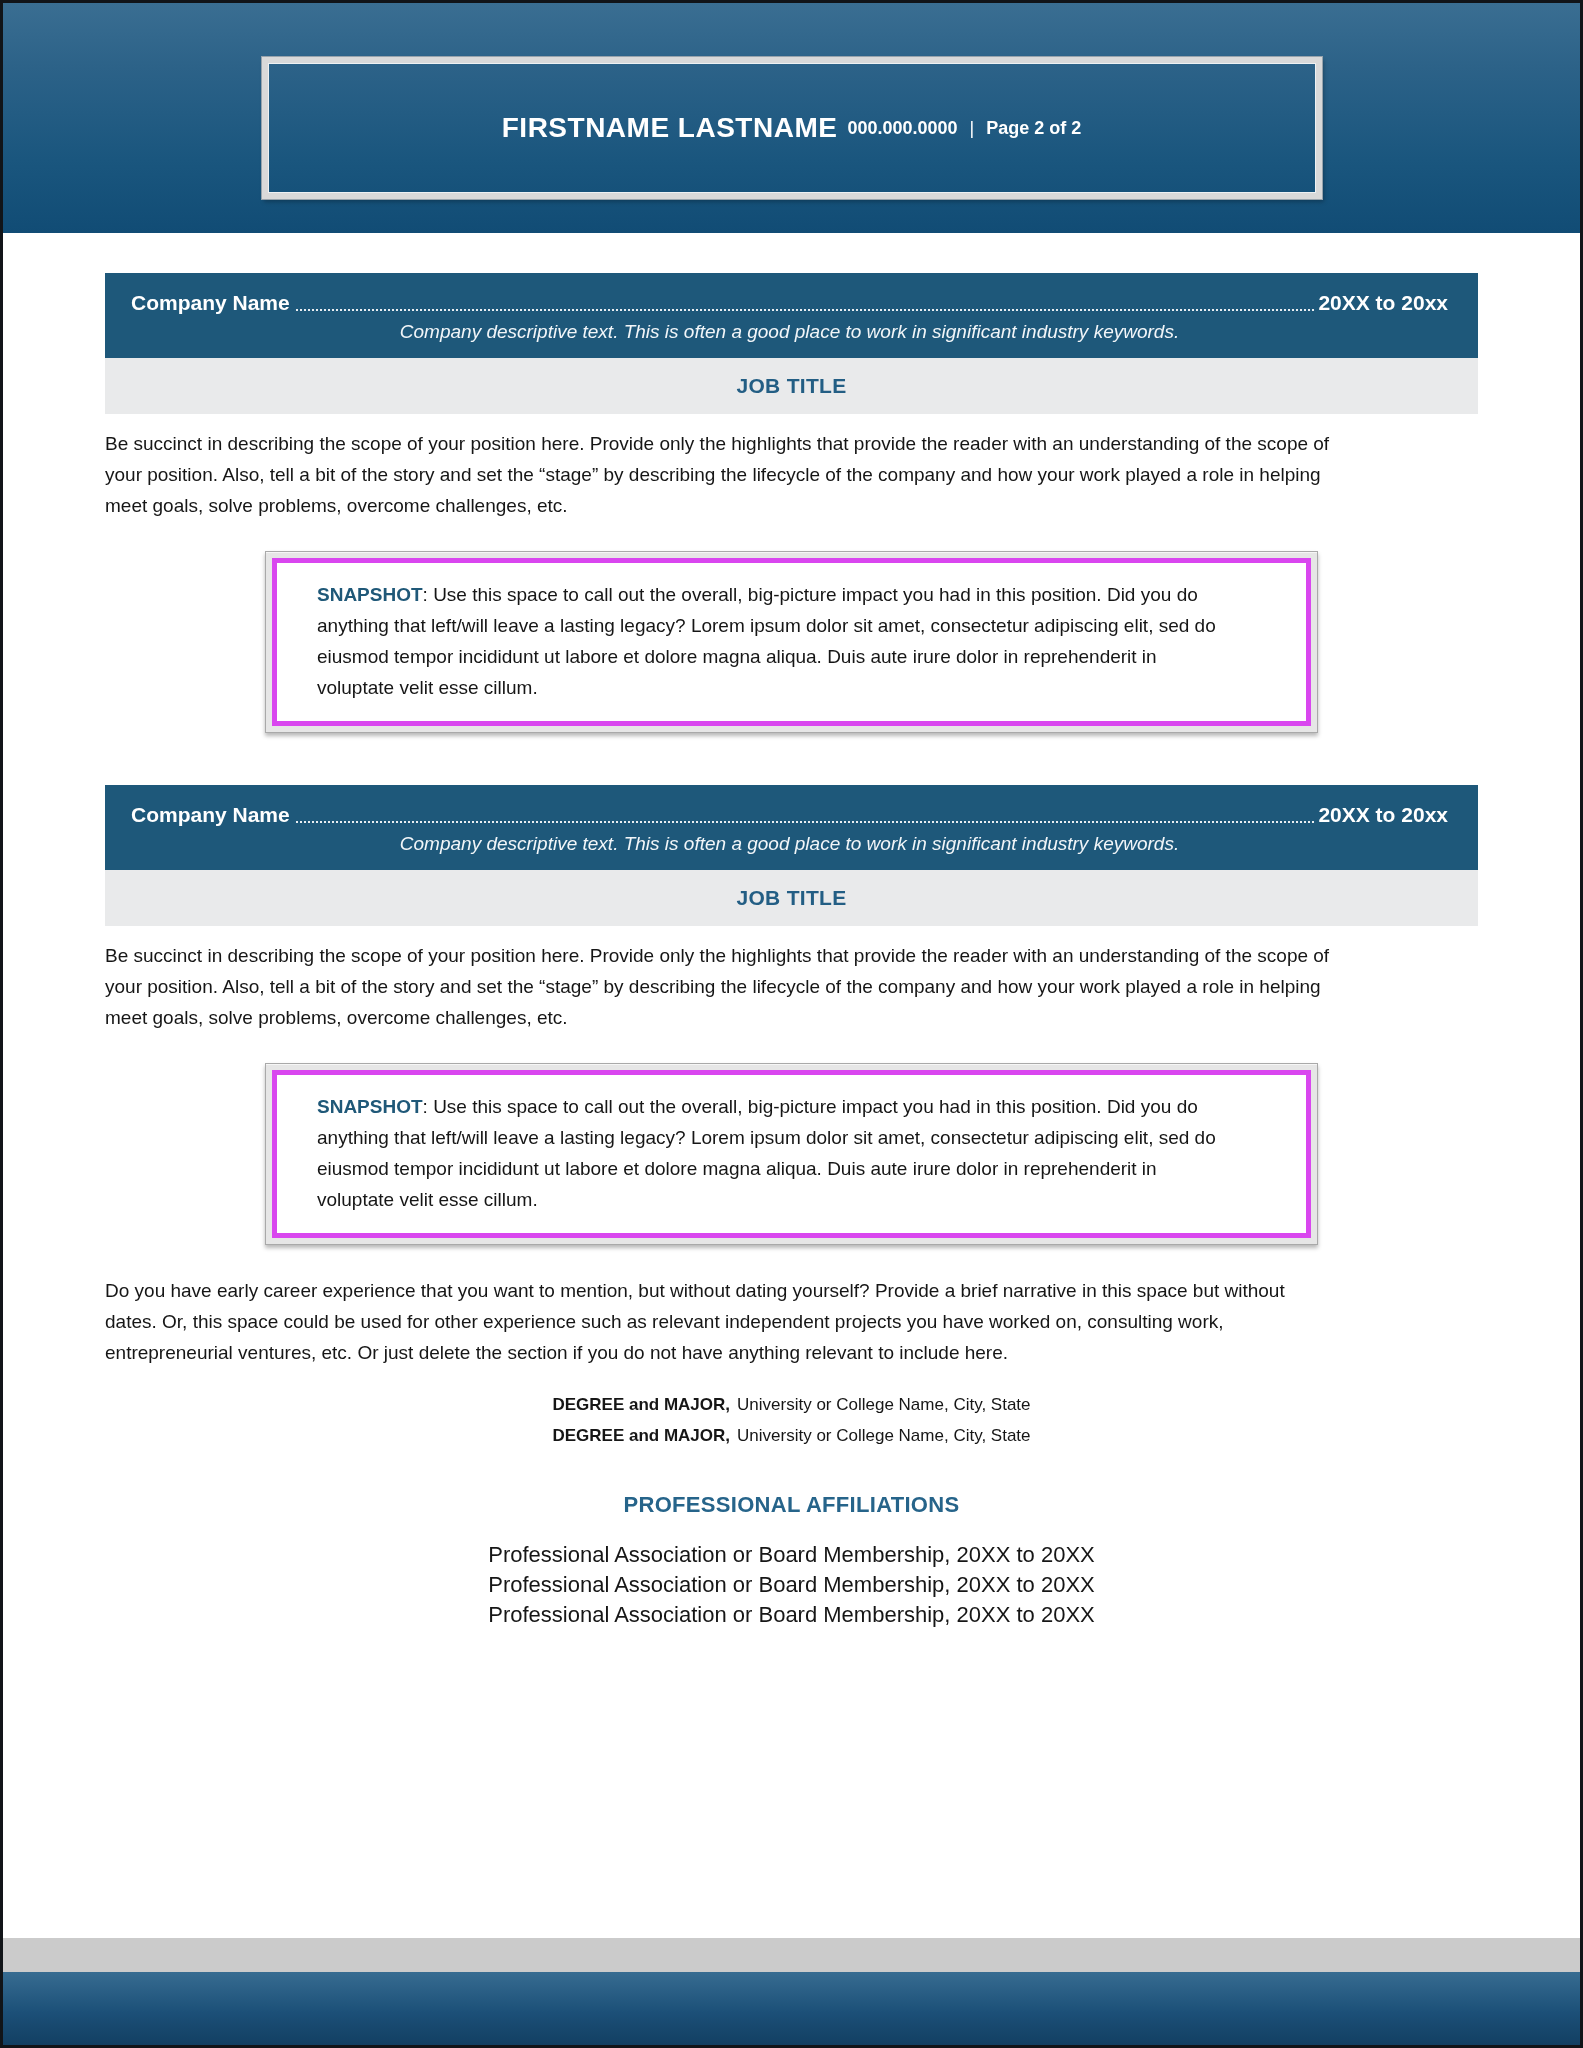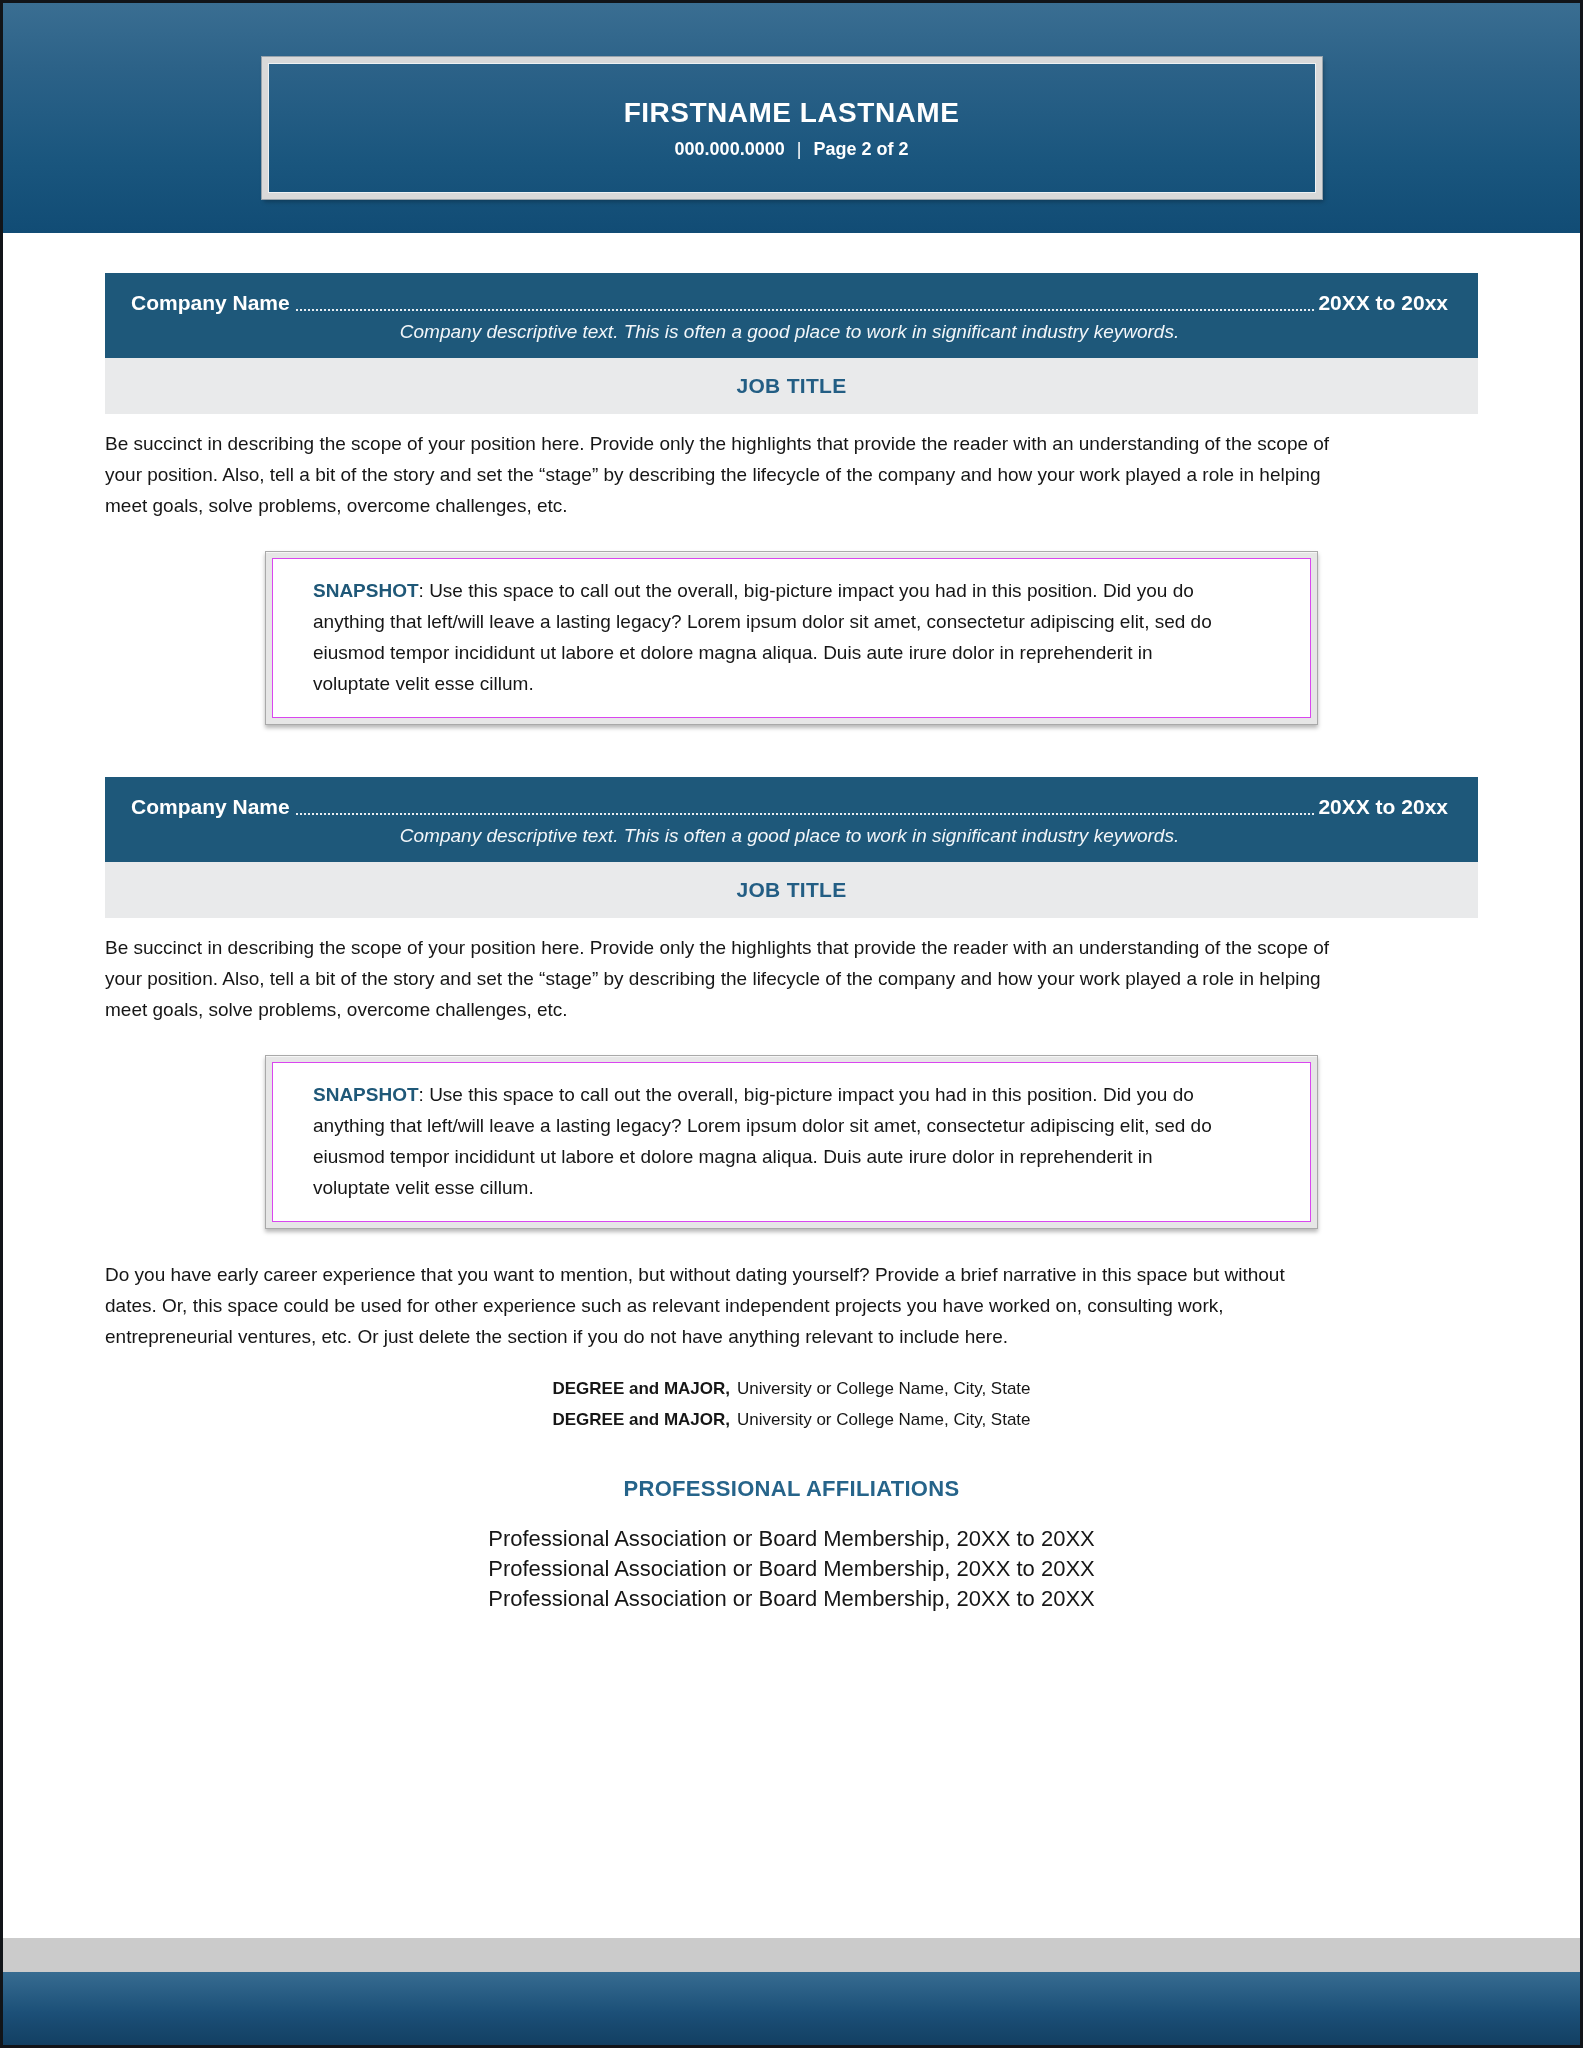--- a/index.html
+++ b/index.html
@@ -19,21 +19,21 @@
   .top-band {
     height: 230px; flex: 0 0 auto;
     background: linear-gradient(180deg, #3a6e92 0%, #2c6288 28%, #1a567e 68%, #114c75 100%);
     display: flex; align-items: flex-start; justify-content: center;
   }
   .name-box {
     margin-top: 54px;
     width: 1060px; height: 142px;
     border: 6px solid #d9d9d9;
     box-shadow: 0 0 0 1px #97a3ac, inset 0 0 0 1px #eef1f3, 2px 3px 4px rgba(0,0,0,0.25);
-    display: flex; flex-direction: column; align-items: center; justify-content: center;
+    display: flex; flex-direction: row; align-items: center; justify-content: center;
     gap: 10px;
   }
   .person-name {
     color: #ffffff; font-weight: bold; font-size: 28px; letter-spacing: 0.5px;
   }
   .contact-line {
     color: #ffffff; font-weight: bold; font-size: 18px;
   }
   .contact-line .sep { margin: 0 12px; font-weight: normal; }
 
@@ -69,21 +69,21 @@
   .snapshot-frame {
     margin: 30px auto 0 auto;
     width: 1053px;
     background: #e6e6e6;
     border: 1px solid #a9a9a9;
     padding: 6px;
     box-shadow: 0 3px 4px rgba(0,0,0,0.28), inset 0 1px 0 #f6f6f6;
   }
   .snapshot-inner {
     background: #ffffff;
-    border: 1px solid #d946ef;
+    border: 5px solid #d946ef;
     padding: 16px 88px 18px 40px;
     font-size: 19px; line-height: 31px; color: #161616;
   }
   .snap-label { color: #1f5878; font-weight: bold; }
 
   .sec2 { margin-top: 52px; }
 
   .center-heading {
     text-align: center; color: #26648a; font-weight: bold; font-size: 22px;
     letter-spacing: 0.3px; line-height: 26px;

